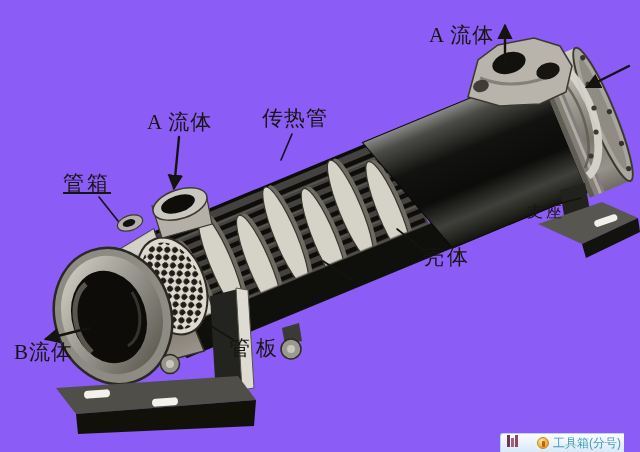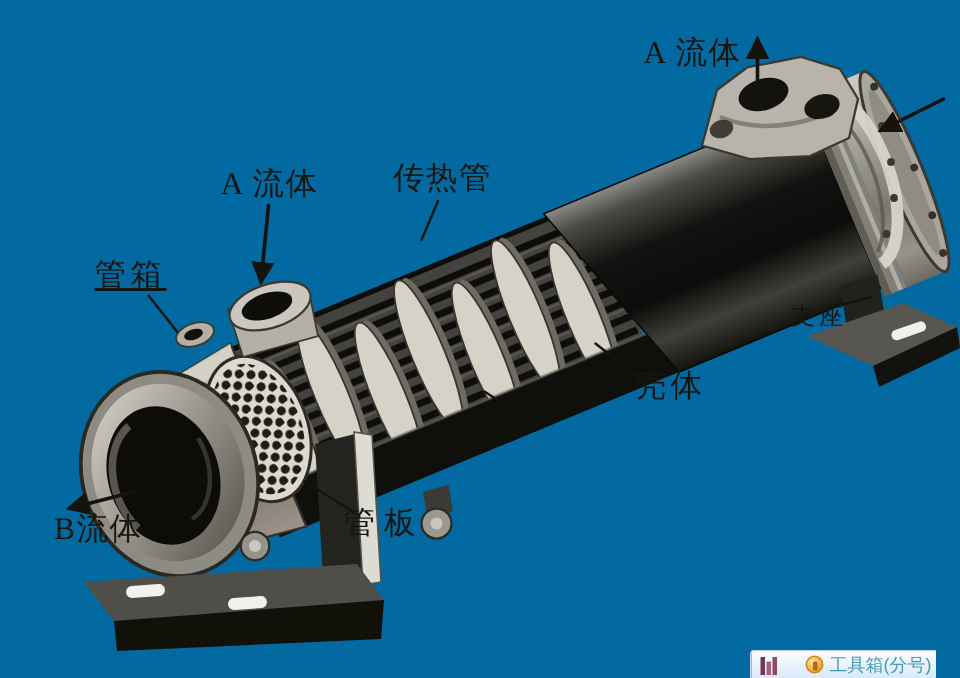--- a/index.html
+++ b/index.html
@@ -1,36 +1,36 @@
 <!DOCTYPE html>
 <html><head>
 <meta charset="utf-8">
 <style>
   html,body{margin:0;padding:0;background:#ffffff;}
   .stage{
     position:relative;width:640px;height:452px;overflow:hidden;
-    background:#0369a1;
+    background:#8b5cf6;
     font-family:"Liberation Serif","DejaVu Serif",serif;
   }
   .art{position:absolute;left:0;top:0;}
   .lbl{
     position:absolute;white-space:nowrap;color:#17150f;
     font-size:21px;line-height:1.05;letter-spacing:1px;
     font-family:"Liberation Serif","DejaVu Serif",serif;
   }
   .sp3{letter-spacing:3px;}
   .sp6{letter-spacing:6px;}
   .fs20{font-size:16px;}
   
   .strip{
     position:absolute;left:500px;top:433px;width:124px;height:19px;
     background:linear-gradient(180deg,#fbfdff 0%,#e9f2fc 55%,#d9e9f9 100%);
     border-top:1px solid #bfd4ea;border-left:1px solid #bfd4ea;
     border-top-left-radius:3px;
-    display:flex;align-items:center;padding:0 3px 0 6px;box-sizing:border-box;
+    display:flex;padding:0 3px 0 6px;box-sizing:border-box;
     font-family:"Liberation Sans","DejaVu Sans",sans-serif;
   }
   .mini-doc{display:inline-flex;align-items:flex-end;gap:1px;height:13px;}
   .mini-doc i{display:block;width:3px;background:#8c4a63;}
   .mini-doc i:nth-child(1){height:12px;background:#6d3950;}
   .mini-doc i:nth-child(2){height:9px;background:#a8607b;}
   .mini-doc i:nth-child(3){height:12px;background:#8c4a63;}
   .toolbox-btn{display:inline-flex;align-items:center;margin-left:auto;gap:4px;cursor:default;}
   .info-dot{
     width:12px;height:12px;border-radius:50%;
@@ -240,21 +240,21 @@
     </g>
   </svg>
 
   <div class="lbl" style="left:429px;top:24px;">A 流体</div>
   <div class="lbl" style="left:147px;top:111px;">A 流体</div>
   <div class="lbl" style="left:262px;top:107px;">传热管</div>
   <div class="lbl sp3" style="left:63px;top:172px;text-decoration:underline;">管箱</div>
   <div class="lbl fs20 sp3" style="left:527px;top:204px;">支座</div>
   <div class="lbl sp3" style="left:423px;top:246px;">壳体</div>
   <div class="lbl sp6" style="left:229px;top:337px;">管板</div>
-  <div class="lbl" style="left:36px;top:341px;text-align:right;">B流体</div>
+  <div class="lbl" style="left:14px;top:341px;text-align:right;">B流体</div>
 
   <div class="strip">
     <span class="mini-doc">
         <i></i>
         <i></i>
         <i></i>
       </span>
     <span class="toolbox-btn">
       <span class="info-dot"></span>
       <span class="toolbox-label">工具箱(分号)</span>

